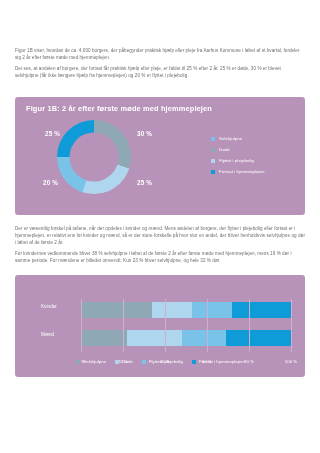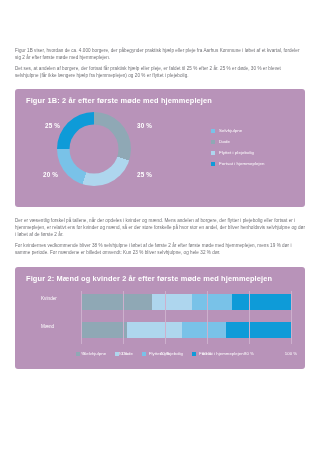--- a/index.html
+++ b/index.html
@@ -29,21 +29,21 @@
     text-align: left;
   }
   .para + .para { margin-top: 5px; }
 
   .intro-block { padding-top: 48px; }
 
   
   .figure {
     background: #b893b9;
     border-radius: 3px;
-    margin-top: 10px;
+    margin-top: 18px;
     position: relative;
     overflow: hidden;
   }
 
   .fig-title {
     color: #ffffff;
     font-size: 7.4px;
     font-weight: bold;
     letter-spacing: 0.15px;
     padding: 7px 0 0 11px;
@@ -245,21 +245,20 @@
         </div>
       </div>
   </div>
 
   <div class="mid-block">
     <p class="para">Der er væsentlig forskel på tallene, når der opdeles i kvinder og mænd. Mens andelen af borgere, der flytter i plejebolig eller fortsat er i hjemmeplejen, er relativt ens for kvinder og mænd, så er der store forskelle på hvor stor en andel, der bliver henholdsvis selvhjulpne og dør i løbet af de første 2 år.</p>
     <p class="para">For kvindernes vedkommende bliver 38 % selvhjulpne i løbet af de første 2 år efter første møde med hjemmeplejen, mens 19 % dør i samme periode. For mændene er billedet omvendt: Kun 23 % bliver selvhjulpne, og hele 32 % dør.</p>
   </div>
 
   <div class="figure" id="figure-2">
-    <div class="fig-title">Figur 2: Mænd og kvinder 2 år efter første møde med hjemmeplejen</div>
 
     <div class="bar-area">
       <span class="cat-label cat-0">Kvinder</span>
       <span class="cat-label cat-1">Mænd</span>
 
       <div class="plot" id="bar-plot">
         <div class="bar-row r0" id="bar-row-0">
             <div class="seg" style="width: 34%; background: rgb(143, 168, 181);"></div>
             <div class="seg" style="width: 19%; background: rgb(174, 214, 238);"></div>
             <div class="seg" style="width: 19%; background: rgb(121, 194, 232);"></div>

